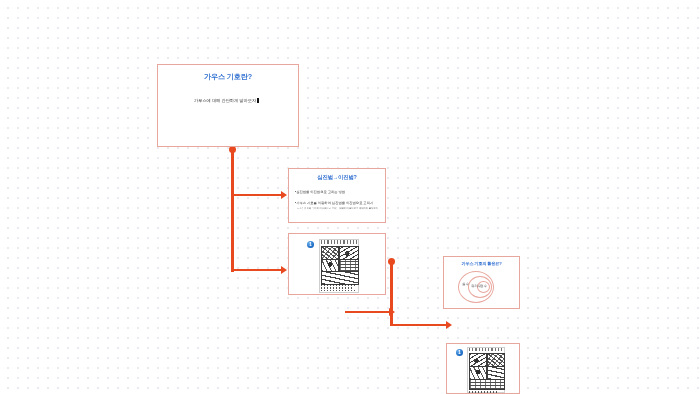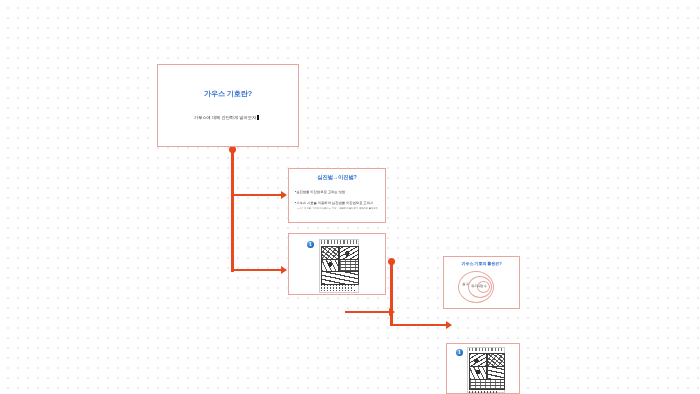--- a/index.html
+++ b/index.html
@@ -43,21 +43,21 @@
     display: inline-block;
     width: 2px;
     height: 1em;
     background: #111;
     vertical-align: -0.15em;
     margin-left: 1px;
   }
 
   
   #card-gauss { left: 157px; top: 64px; width: 142px; height: 83px; }
-  #card-gauss .card-title { font-size: 7.2px; margin-top: 24px; }
+  #card-gauss .card-title { font-size: 7.2px; margin-top: 7px; }
   #card-gauss .card-body  { font-size: 4.2px; margin: 16px 0 0 36px; }
 
   
   #card-decimal { left: 288px; top: 168px; width: 98px; height: 55px; }
   #card-decimal .card-title { font-size: 5.4px; margin-top: 5px; }
   #card-decimal .line1 { font-size: 3.3px; margin: 9px 0 0 6px; }
   #card-decimal .line2 { font-size: 3.3px; margin: 7px 0 0 6px; }
   #card-decimal .line3 { font-size: 2.3px; margin: 2px 0 0 8px; color: #555; }
 
   

